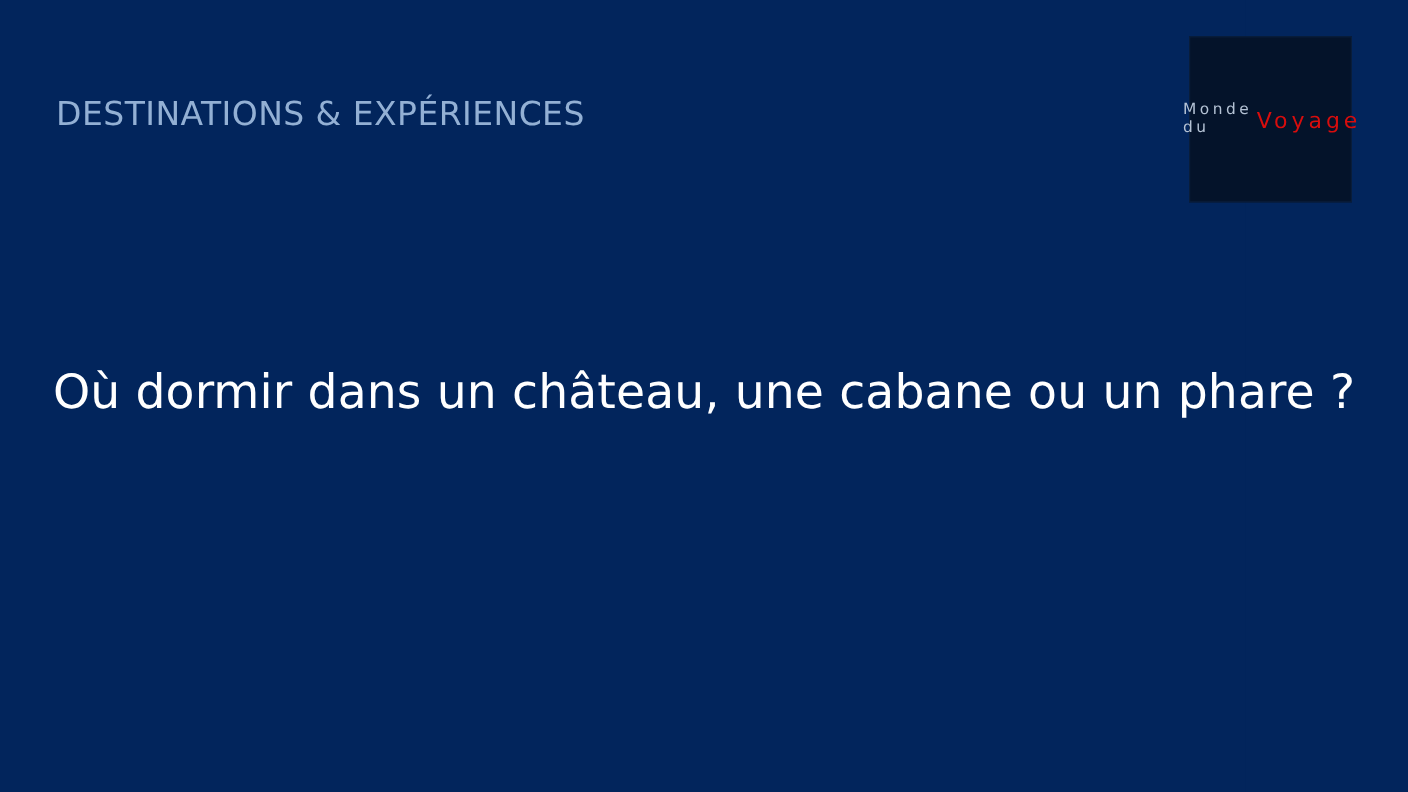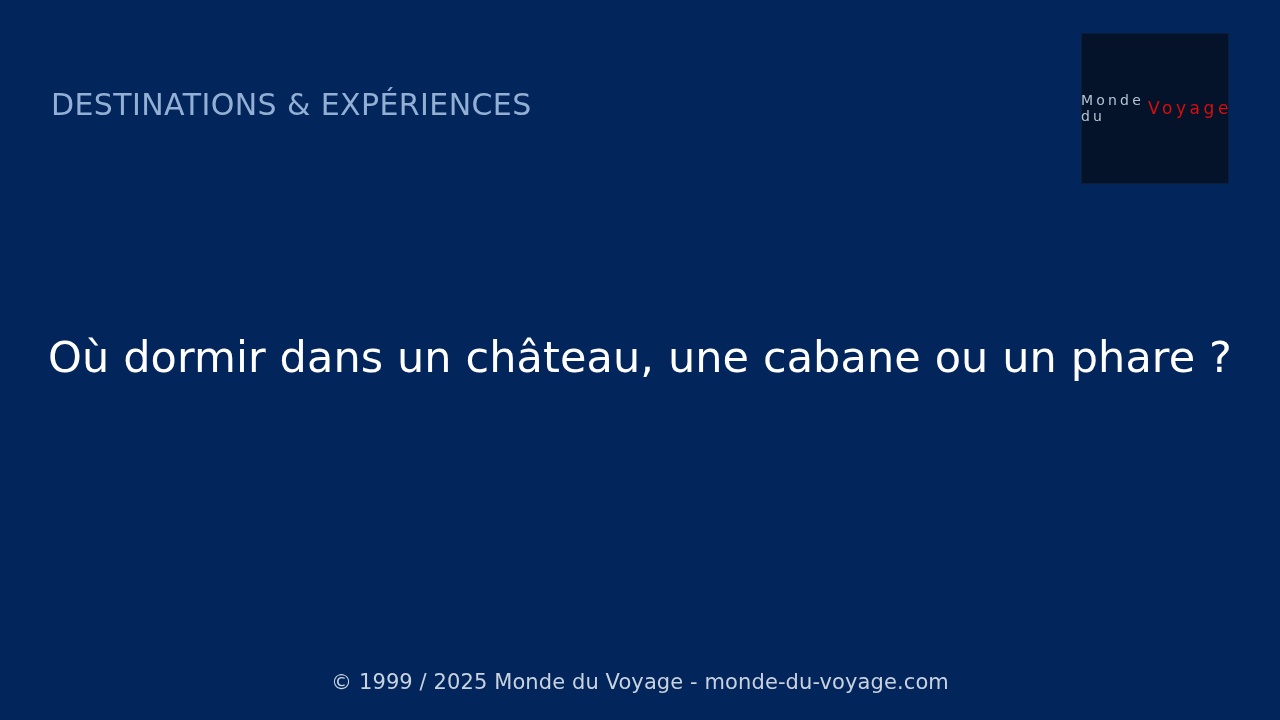--- a/index.html
+++ b/index.html
@@ -53,21 +53,21 @@
   }
   .logo-line1 {
     font-size: 14px;
     letter-spacing: 3.2px;
     color: #b4c2d4;
     font-weight: 400;
     line-height: 1.1;
     padding-left: 3px;
   }
   .logo-line2 {
-    font-size: 17px;
+    font-size: 20px;
     letter-spacing: 3.6px;
     color: #d80d0d;
     font-weight: 400;
     line-height: 1.25;
     padding-left: 4px;
     margin-top: 1px;
   }
 
   
   .headline {
@@ -106,15 +106,14 @@
 
   <div class="section-title">DESTINATIONS &amp; EXPÉRIENCES</div>
 
   <div class="logo-box">
     <div class="logo-line1">Monde du</div>
     <div class="logo-line2">Voyage</div>
   </div>
 
   <div class="headline">Où dormir dans un château, une cabane ou un phare ?</div>
 
-  <div class="footer">© 1999 / 2025 Monde du Voyage - monde-du-voyage.com</div>
 
 </div>
 
 </body></html>

